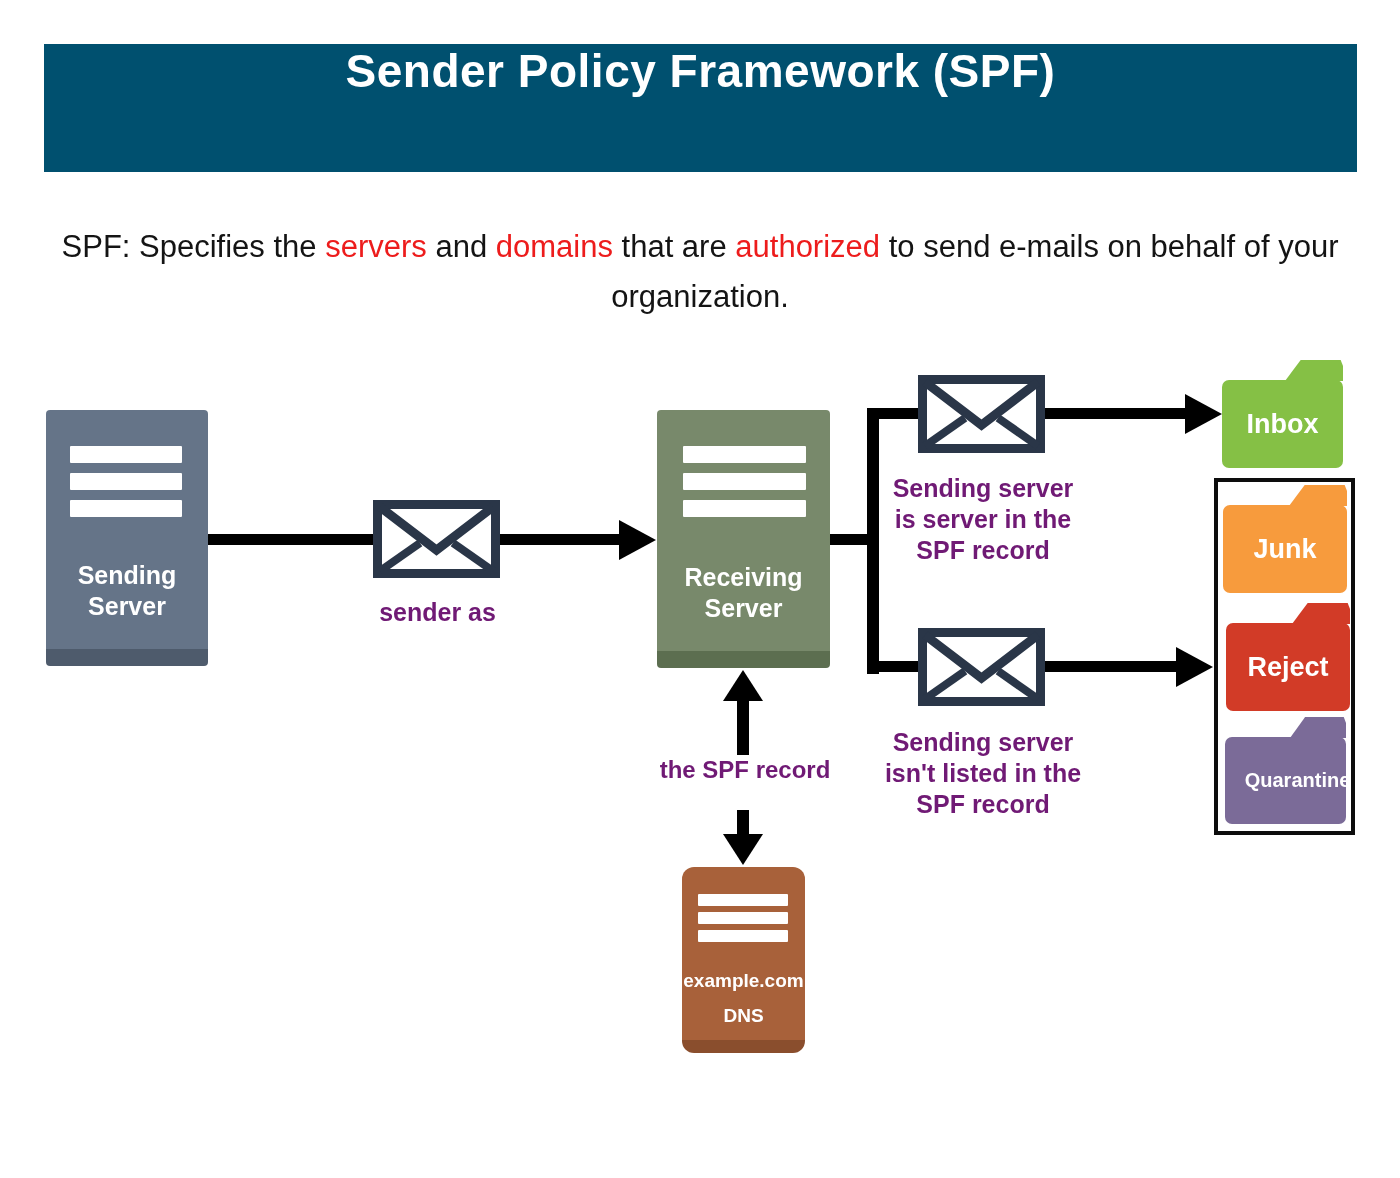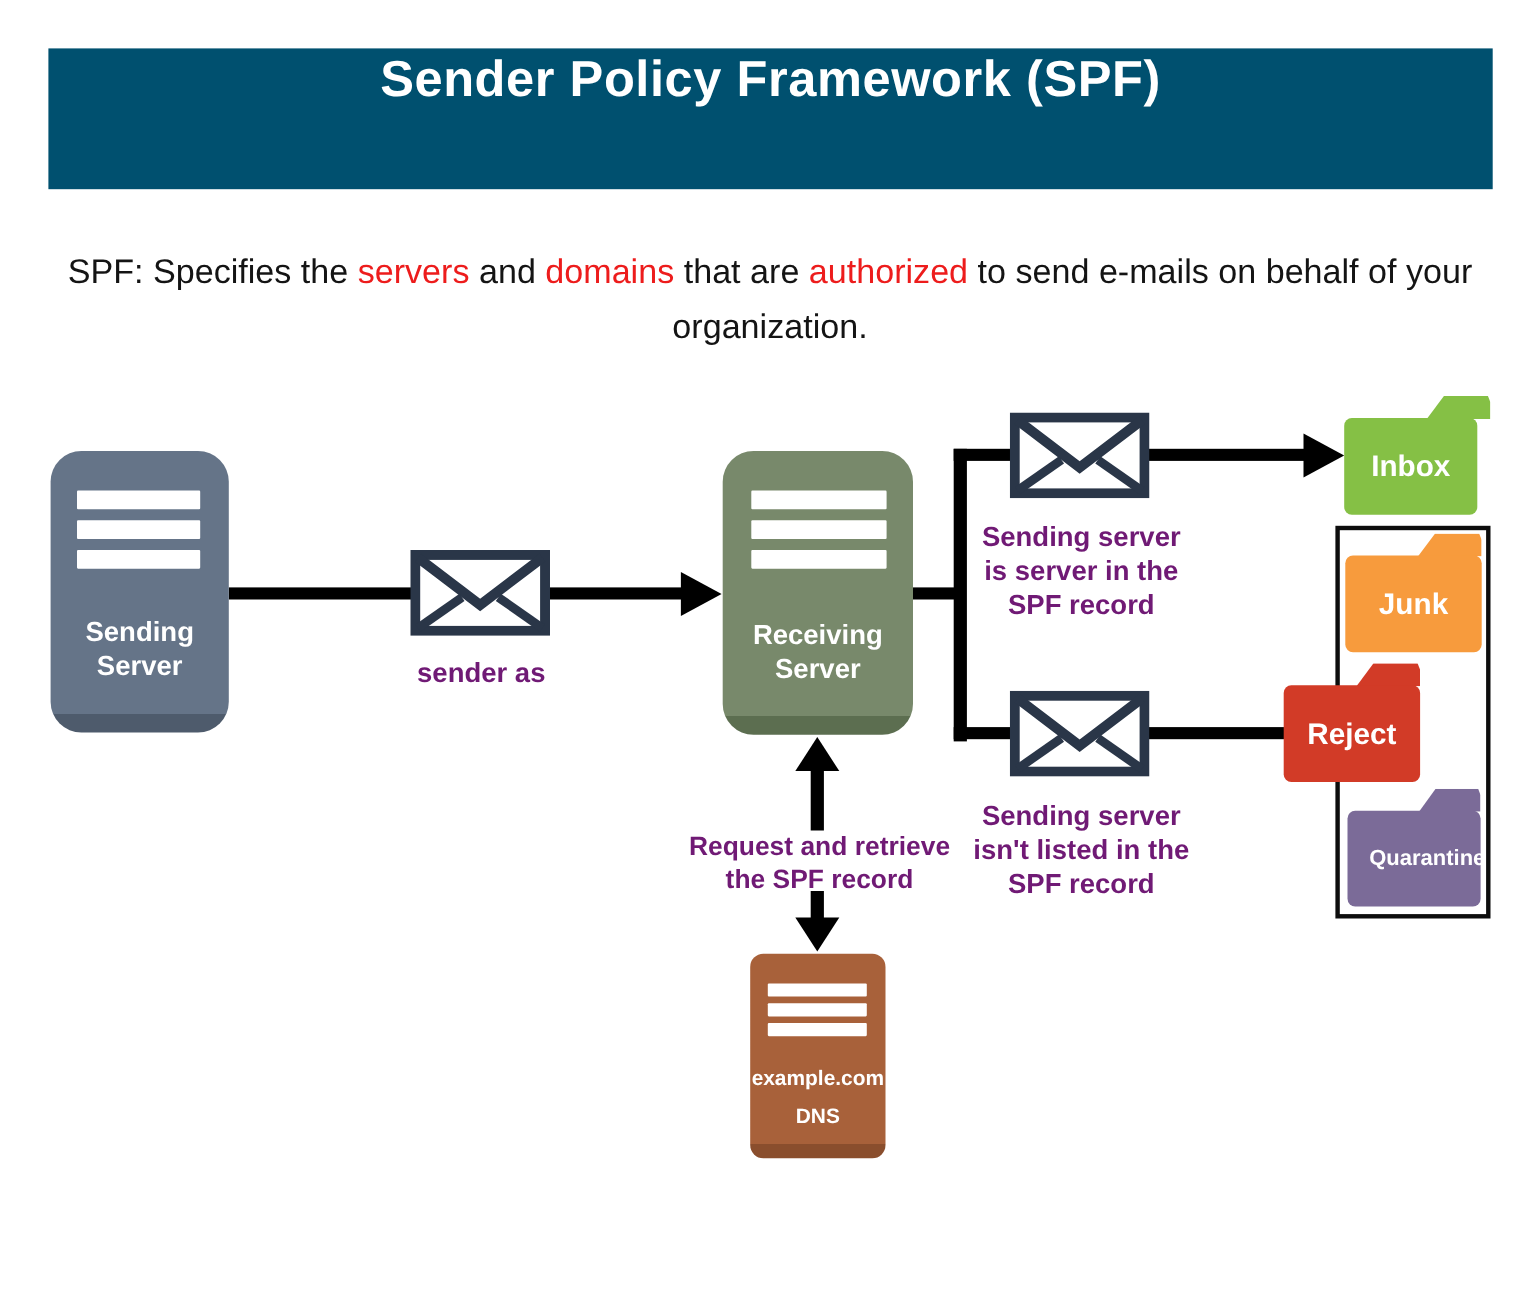--- a/index.html
+++ b/index.html
@@ -15,21 +15,21 @@
   .header h1{
     margin:0;color:#ffffff;font-size:46px;font-weight:bold;letter-spacing:.5px;
   }
   
   .subtitle{
     position:absolute;left:0;top:222px;width:1400px;text-align:center;
     font-size:31px;line-height:50px;color:#141414;
   }
   .subtitle .red{color:#ED1C1C;}
   
-  .server{position:absolute;border-radius:28px;}
+  .server{position:absolute;border-radius:4px;}
   .server .bars{position:absolute;}
   .server .bars i{display:block;background:#ffffff;border-radius:1px;}
   .server .slabel{
     position:absolute;left:0;width:100%;text-align:center;color:#ffffff;
     font-weight:bold;font-size:25px;line-height:31px;
   }
   .sending{
     left:46px;top:410px;width:162px;height:256px;
     background:linear-gradient(to bottom,#657488 0 93.5%,#4E5B6C 93.5% 100%);
   }
@@ -71,29 +71,29 @@
   .note{position:absolute;text-align:center;color:#701a75;font-weight:bold;
     font-size:25px;line-height:31px;}
   .note.small{font-size:24px;line-height:30px;}
   
   .folder{position:absolute;}
   .folder .tab{position:absolute;top:0;right:0;height:21px;
     clip-path:polygon(27% 0,96% 0,100% 28%,100% 100%,0 100%);}
   .folder .fbody{position:absolute;top:20px;left:0;border-radius:7px;
     display:flex;align-items:center;justify-content:center;}
   .folder .flabel{color:#ffffff;font-weight:bold;font-size:27px;}
-  .f-inbox{left:1222px;top:360px;width:121px;height:108px;padding-left:12px;}
+  .f-inbox{left:1222px;top:360px;width:121px;height:108px;}
   .f-inbox .tab{width:58px;background:#85C045;}
   .f-inbox .fbody{width:121px;height:88px;background:#85C045;}
   .result-box{position:absolute;left:1214px;top:478px;width:141px;height:357px;
     border:4px solid #0d0d0d;background:#ffffff;box-sizing:border-box;}
   .f-junk{left:1223px;top:485px;width:124px;height:108px;}
   .f-junk .tab{width:58px;background:#F79B3D;}
   .f-junk .fbody{width:124px;height:88px;background:#F79B3D;justify-content:center;}
-  .f-reject{left:1167px;top:603px;width:124px;height:108px;}
+  .f-reject{left:1226px;top:603px;width:124px;height:108px;}
   .f-reject .tab{width:58px;background:#D23B27;}
   .f-reject .fbody{width:124px;height:88px;background:#D23B27;}
   .f-quarantine{left:1225px;top:717px;width:121px;height:107px;}
   .f-quarantine .tab{width:56px;background:#7B6B98;}
   .f-quarantine .fbody{width:121px;height:87px;background:#7B6B98;}
   .f-quarantine .flabel{font-size:20px;margin-left:24px;}
 </style>
 </head>
 <body>
 
@@ -183,21 +183,20 @@
   <div>Sending server</div>
   <div>is server in the</div>
   <div>SPF record</div>
 </div>
 <div class="note" style="left:868px;top:727px;width:230px;">
   <div>Sending server</div>
   <div>isn't listed in the</div>
   <div>SPF record</div>
 </div>
 <div class="note small" style="left:620px;top:755px;width:250px;">
-  <div>Request and retrieve</div>
   <div>the SPF record</div>
 </div>
 
 <div class="folder f-inbox">
   <div class="tab"></div>
   <div class="fbody">
     <span class="flabel">Inbox</span>
   </div>
 </div>
 

